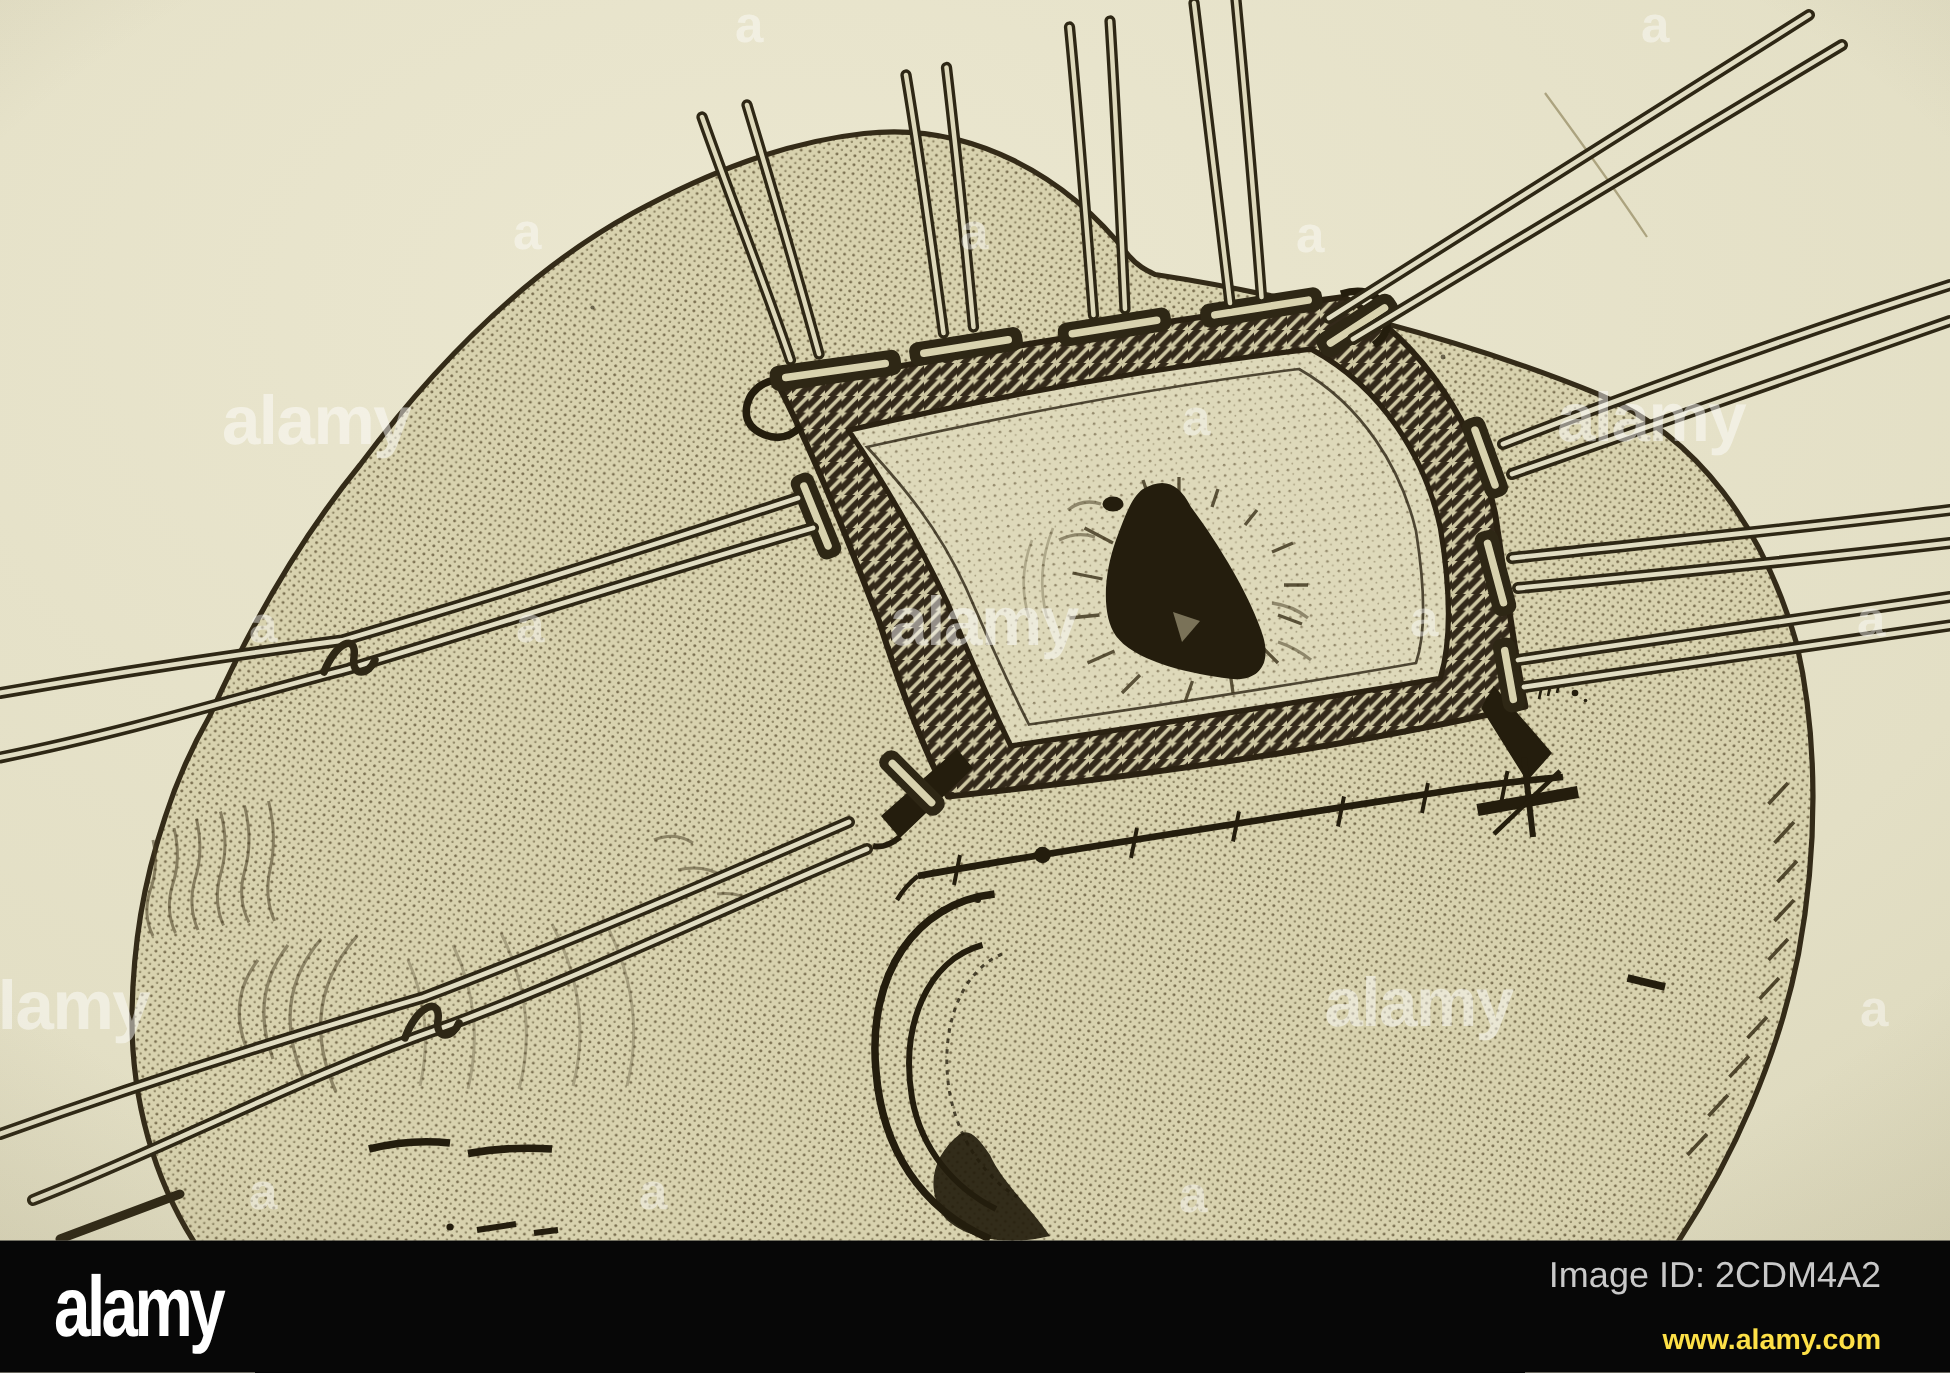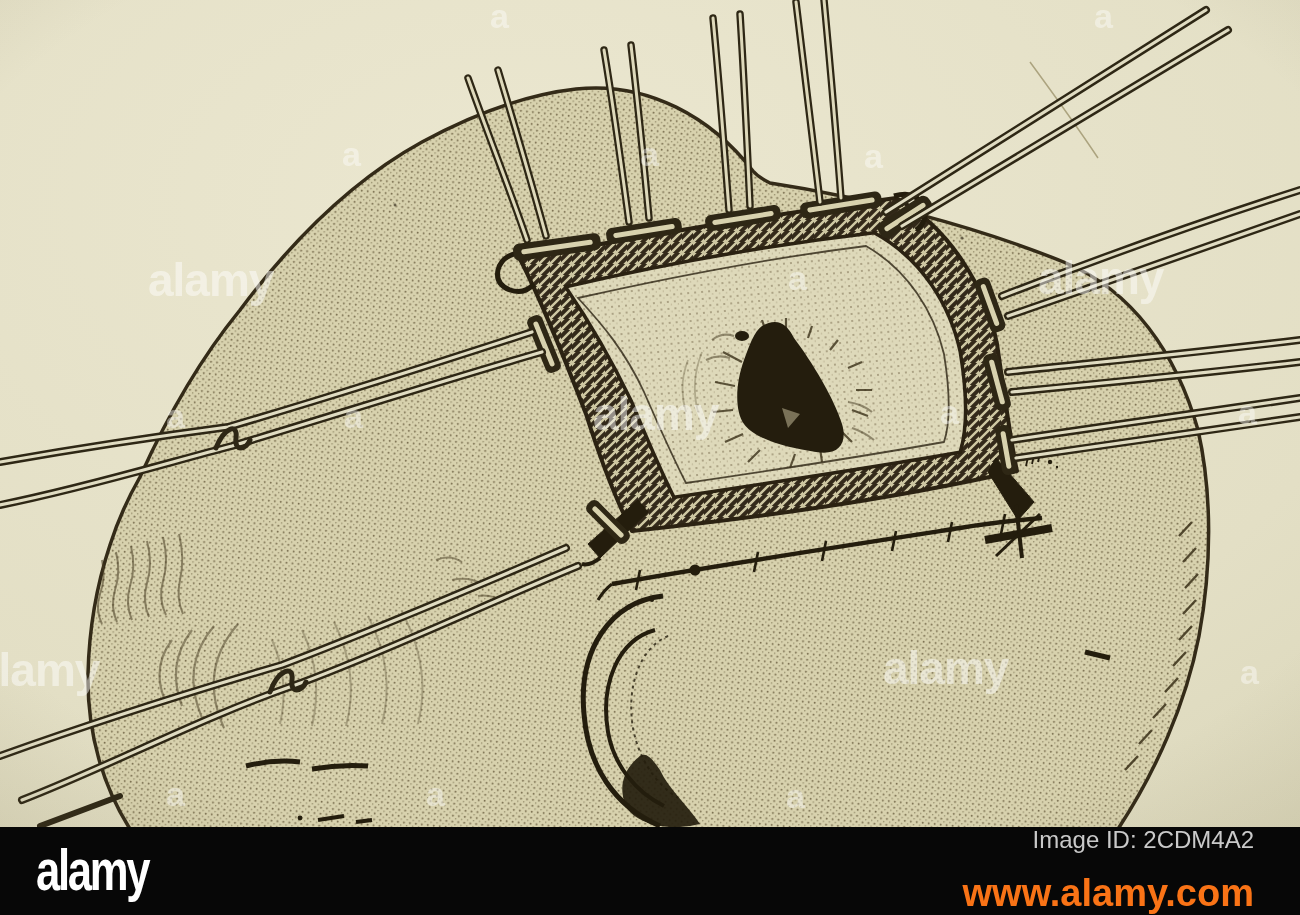--- a/index.html
+++ b/index.html
@@ -14,21 +14,21 @@
     display:flex; align-items:center; justify-content:space-between;
     padding:0 46px 0 36px; box-sizing:border-box;
   }
   .logo {
     color:#ffffff; font-weight:bold; font-size:56px; letter-spacing:-3px;
     transform:scaleX(.78) scaleY(1.02); transform-origin:left center;
     line-height:1;
   }
   .footer-right { text-align:right; line-height:1.15; }
   .image-id { color:#c9c9c9; font-size:24px; margin-bottom:18px; }
-  .site-url  { color:#f97316; font-size:38px; font-weight:bold; }
+  .site-url  { color:#fde047; font-size:19px; font-weight:bold; }
   .wm-word   { font:bold 46px "Liberation Sans",sans-serif; fill:#ffffff; opacity:.48; letter-spacing:-1px; }
   .wm-letter { font:bold 34px "Liberation Sans",sans-serif; fill:#ffffff; opacity:.42; }
 </style>
 </head>
 <body>
 
 <div class="stage">
 
   <svg viewBox="0 0 1300 827" width="1300" height="827" xmlns="http://www.w3.org/2000/svg">
     <defs>

